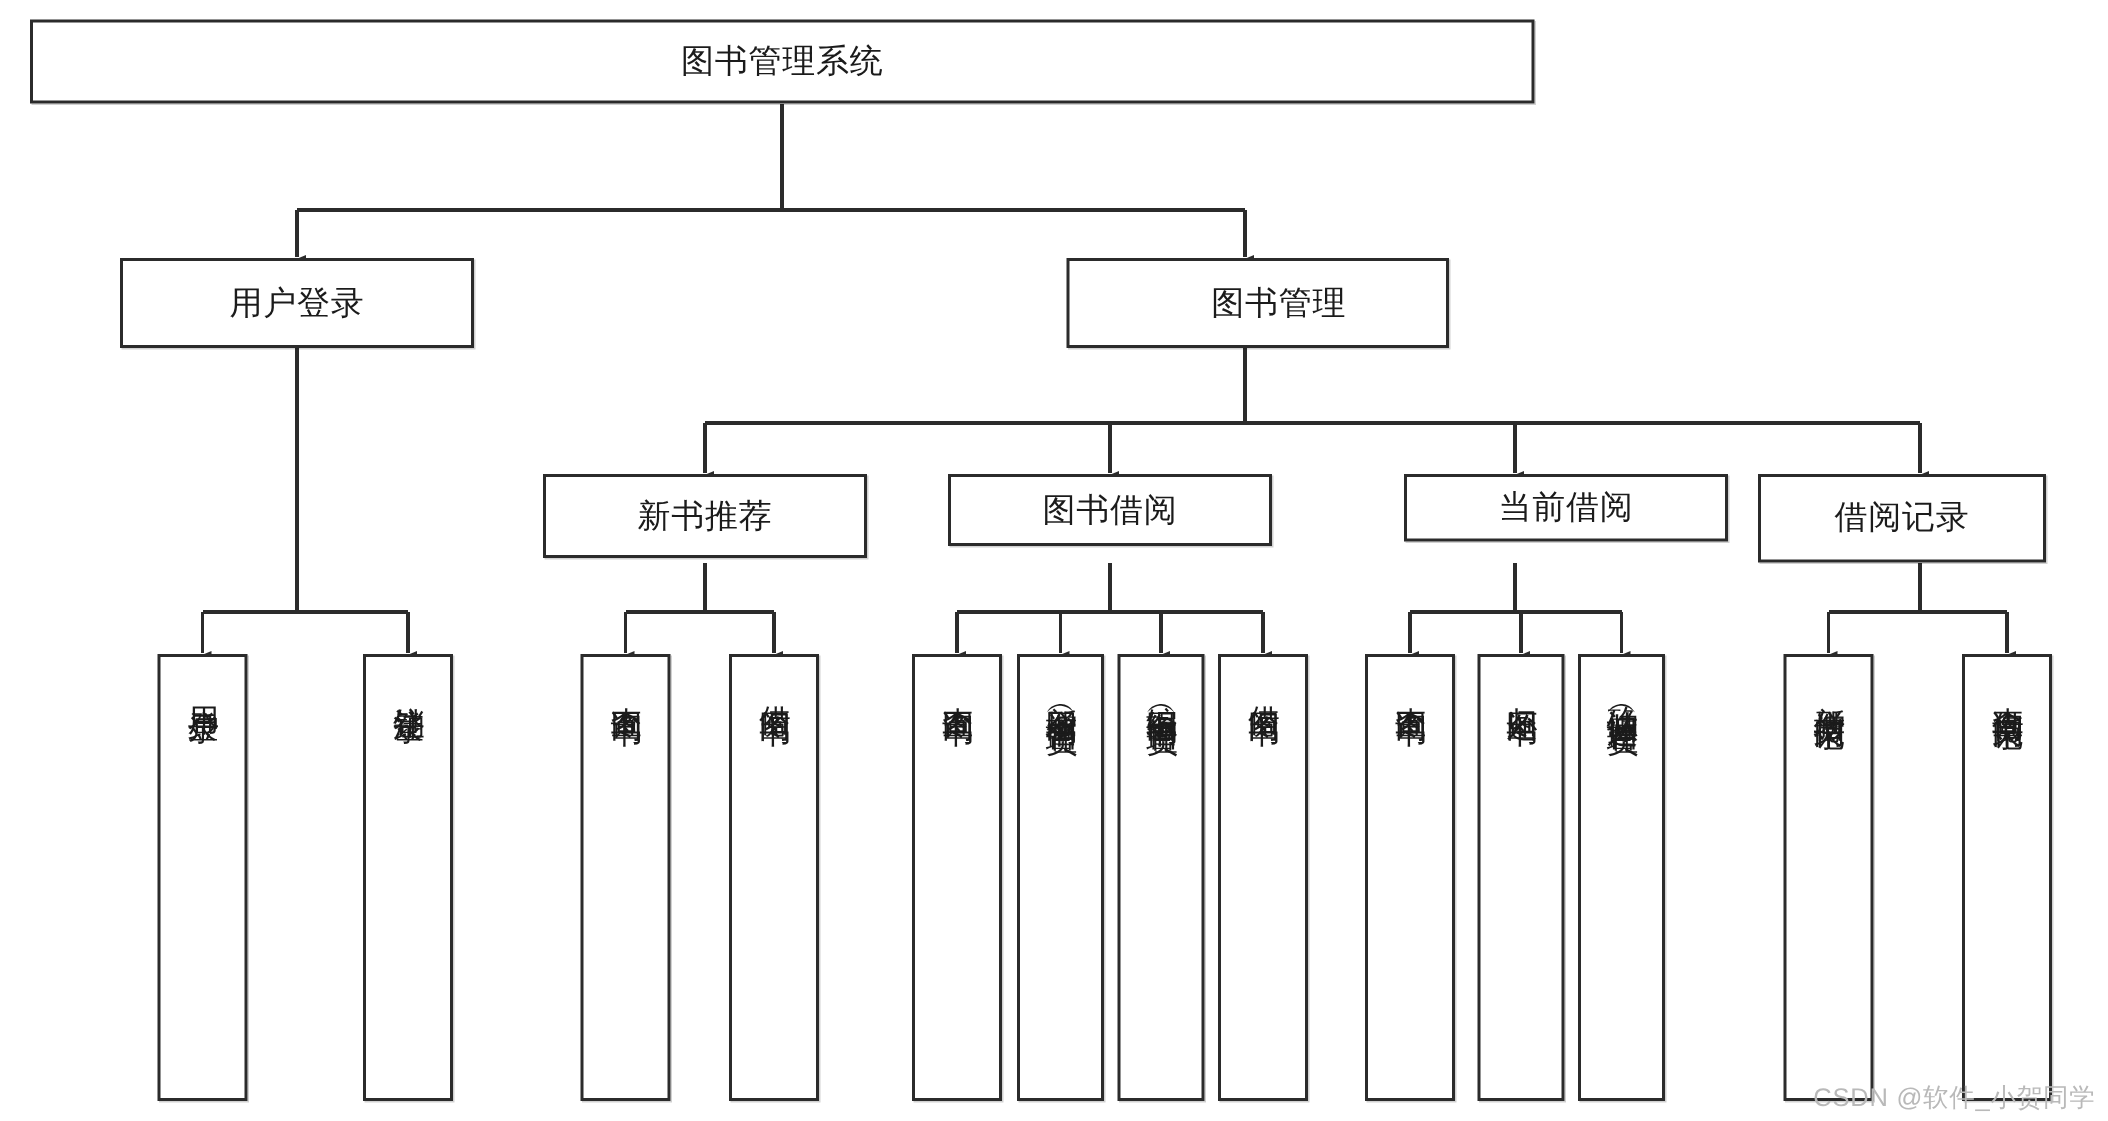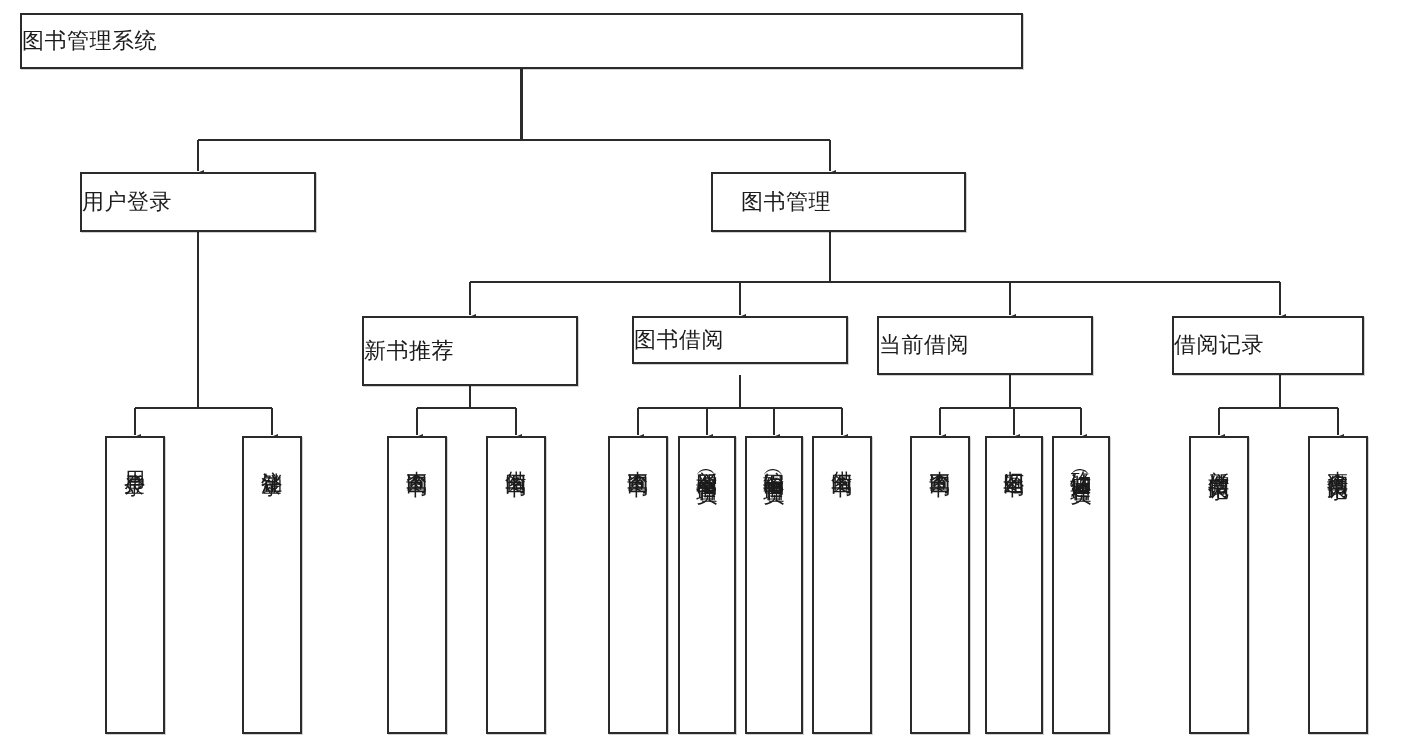--- a/index.html
+++ b/index.html
@@ -26,20 +26,21 @@
     height: 747px;
     pointer-events: none;
   }
   .node {
     position: absolute;
     box-sizing: border-box;
     background: #ffffff;
     border: 2px solid #2b2b2b;
     display: flex;
     align-items: center;
+    justify-content: center;
     box-shadow: 1px 1px 0 rgba(0,0,0,0.18);
   }
   .node .label {
     color: #1b1b1b;
     font-size: 22px;
     line-height: 1.12;
     letter-spacing: 0.5px;
     white-space: nowrap;
     text-align: center;
   }
@@ -119,27 +120,27 @@
   <div id="nodes-layer">
       <div class="node" style="left: 20px; top: 13px; width: 1003px; height: 56px;">
         <span class="label">图书管理系统</span>
       </div>
       <div class="node" style="left: 80px; top: 172px; width: 236px; height: 60px;">
         <span class="label">用户登录</span>
       </div>
       <div class="node" style="left: 711px; top: 172px; width: 255px; height: 60px; padding-left: 28px;">
         <span class="label">图书管理</span>
       </div>
-      <div class="node" style="left: 362px; top: 316px; width: 216px; height: 70px;">
+      <div class="node" style="left: 362px; top: 316px; width: 216px; height: 56px;">
         <span class="label">新书推荐</span>
       </div>
       <div class="node" style="left: 632px; top: 316px; width: 216px; height: 48px;">
         <span class="label">图书借阅</span>
       </div>
-      <div class="node" style="left: 877px; top: 316px; width: 216px; height: 59px;">
+      <div class="node" style="left: 936px; top: 316px; width: 216px; height: 45px;">
         <span class="label">当前借阅</span>
       </div>
       <div class="node" style="left: 1172px; top: 316px; width: 192px; height: 59px;">
         <span class="label">借阅记录</span>
       </div>
       <div class="node vertical" style="left: 105px; top: 436px; width: 60px; height: 298px;">
         <span class="label">用户登录</span>
       </div>
       <div class="node vertical" style="left: 242px; top: 436px; width: 60px; height: 298px;">
         <span class="label">注销登录</span>
@@ -172,13 +173,14 @@
         <span class="label">确认归还（管理员）</span>
       </div>
       <div class="node vertical" style="left: 1189px; top: 436px; width: 60px; height: 298px;">
         <span class="label">新增借阅记录</span>
       </div>
       <div class="node vertical" style="left: 1308px; top: 436px; width: 60px; height: 298px;">
         <span class="label">查询借阅记录</span>
       </div>
     </div>
 
+  <div id="watermark">CSDN @软件_小贺同学</div>
 </div>
 
 </body></html>

